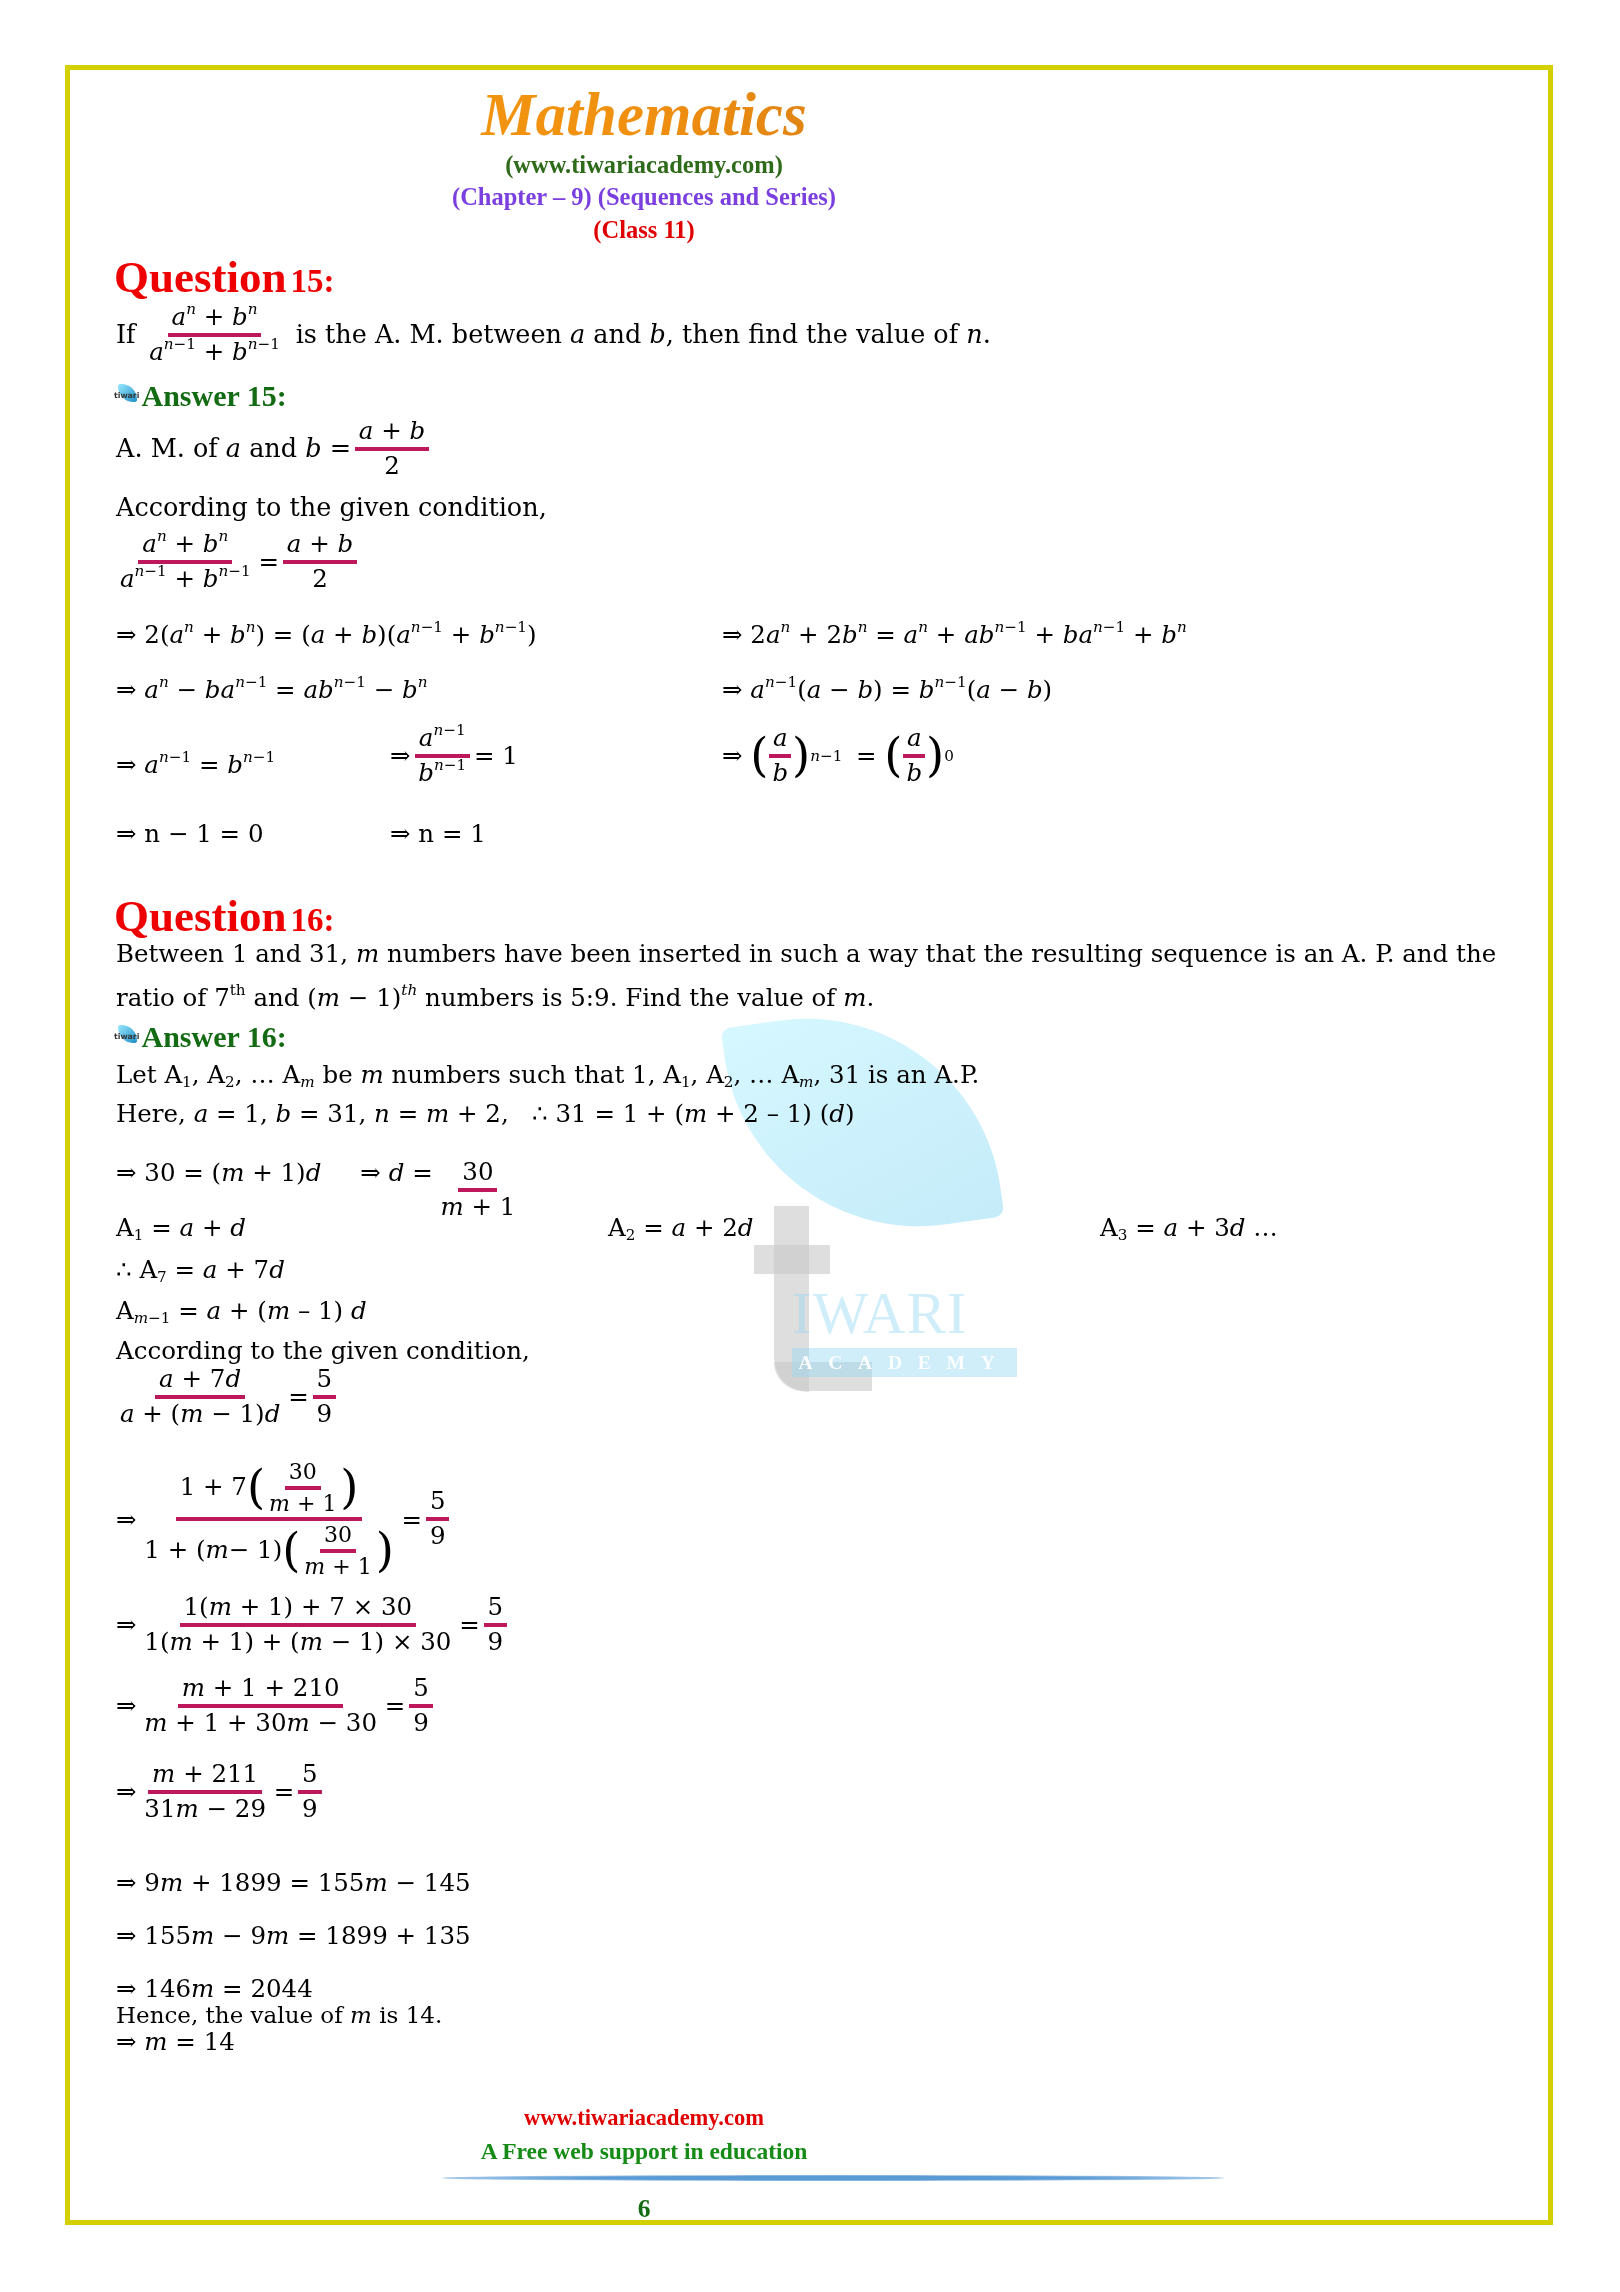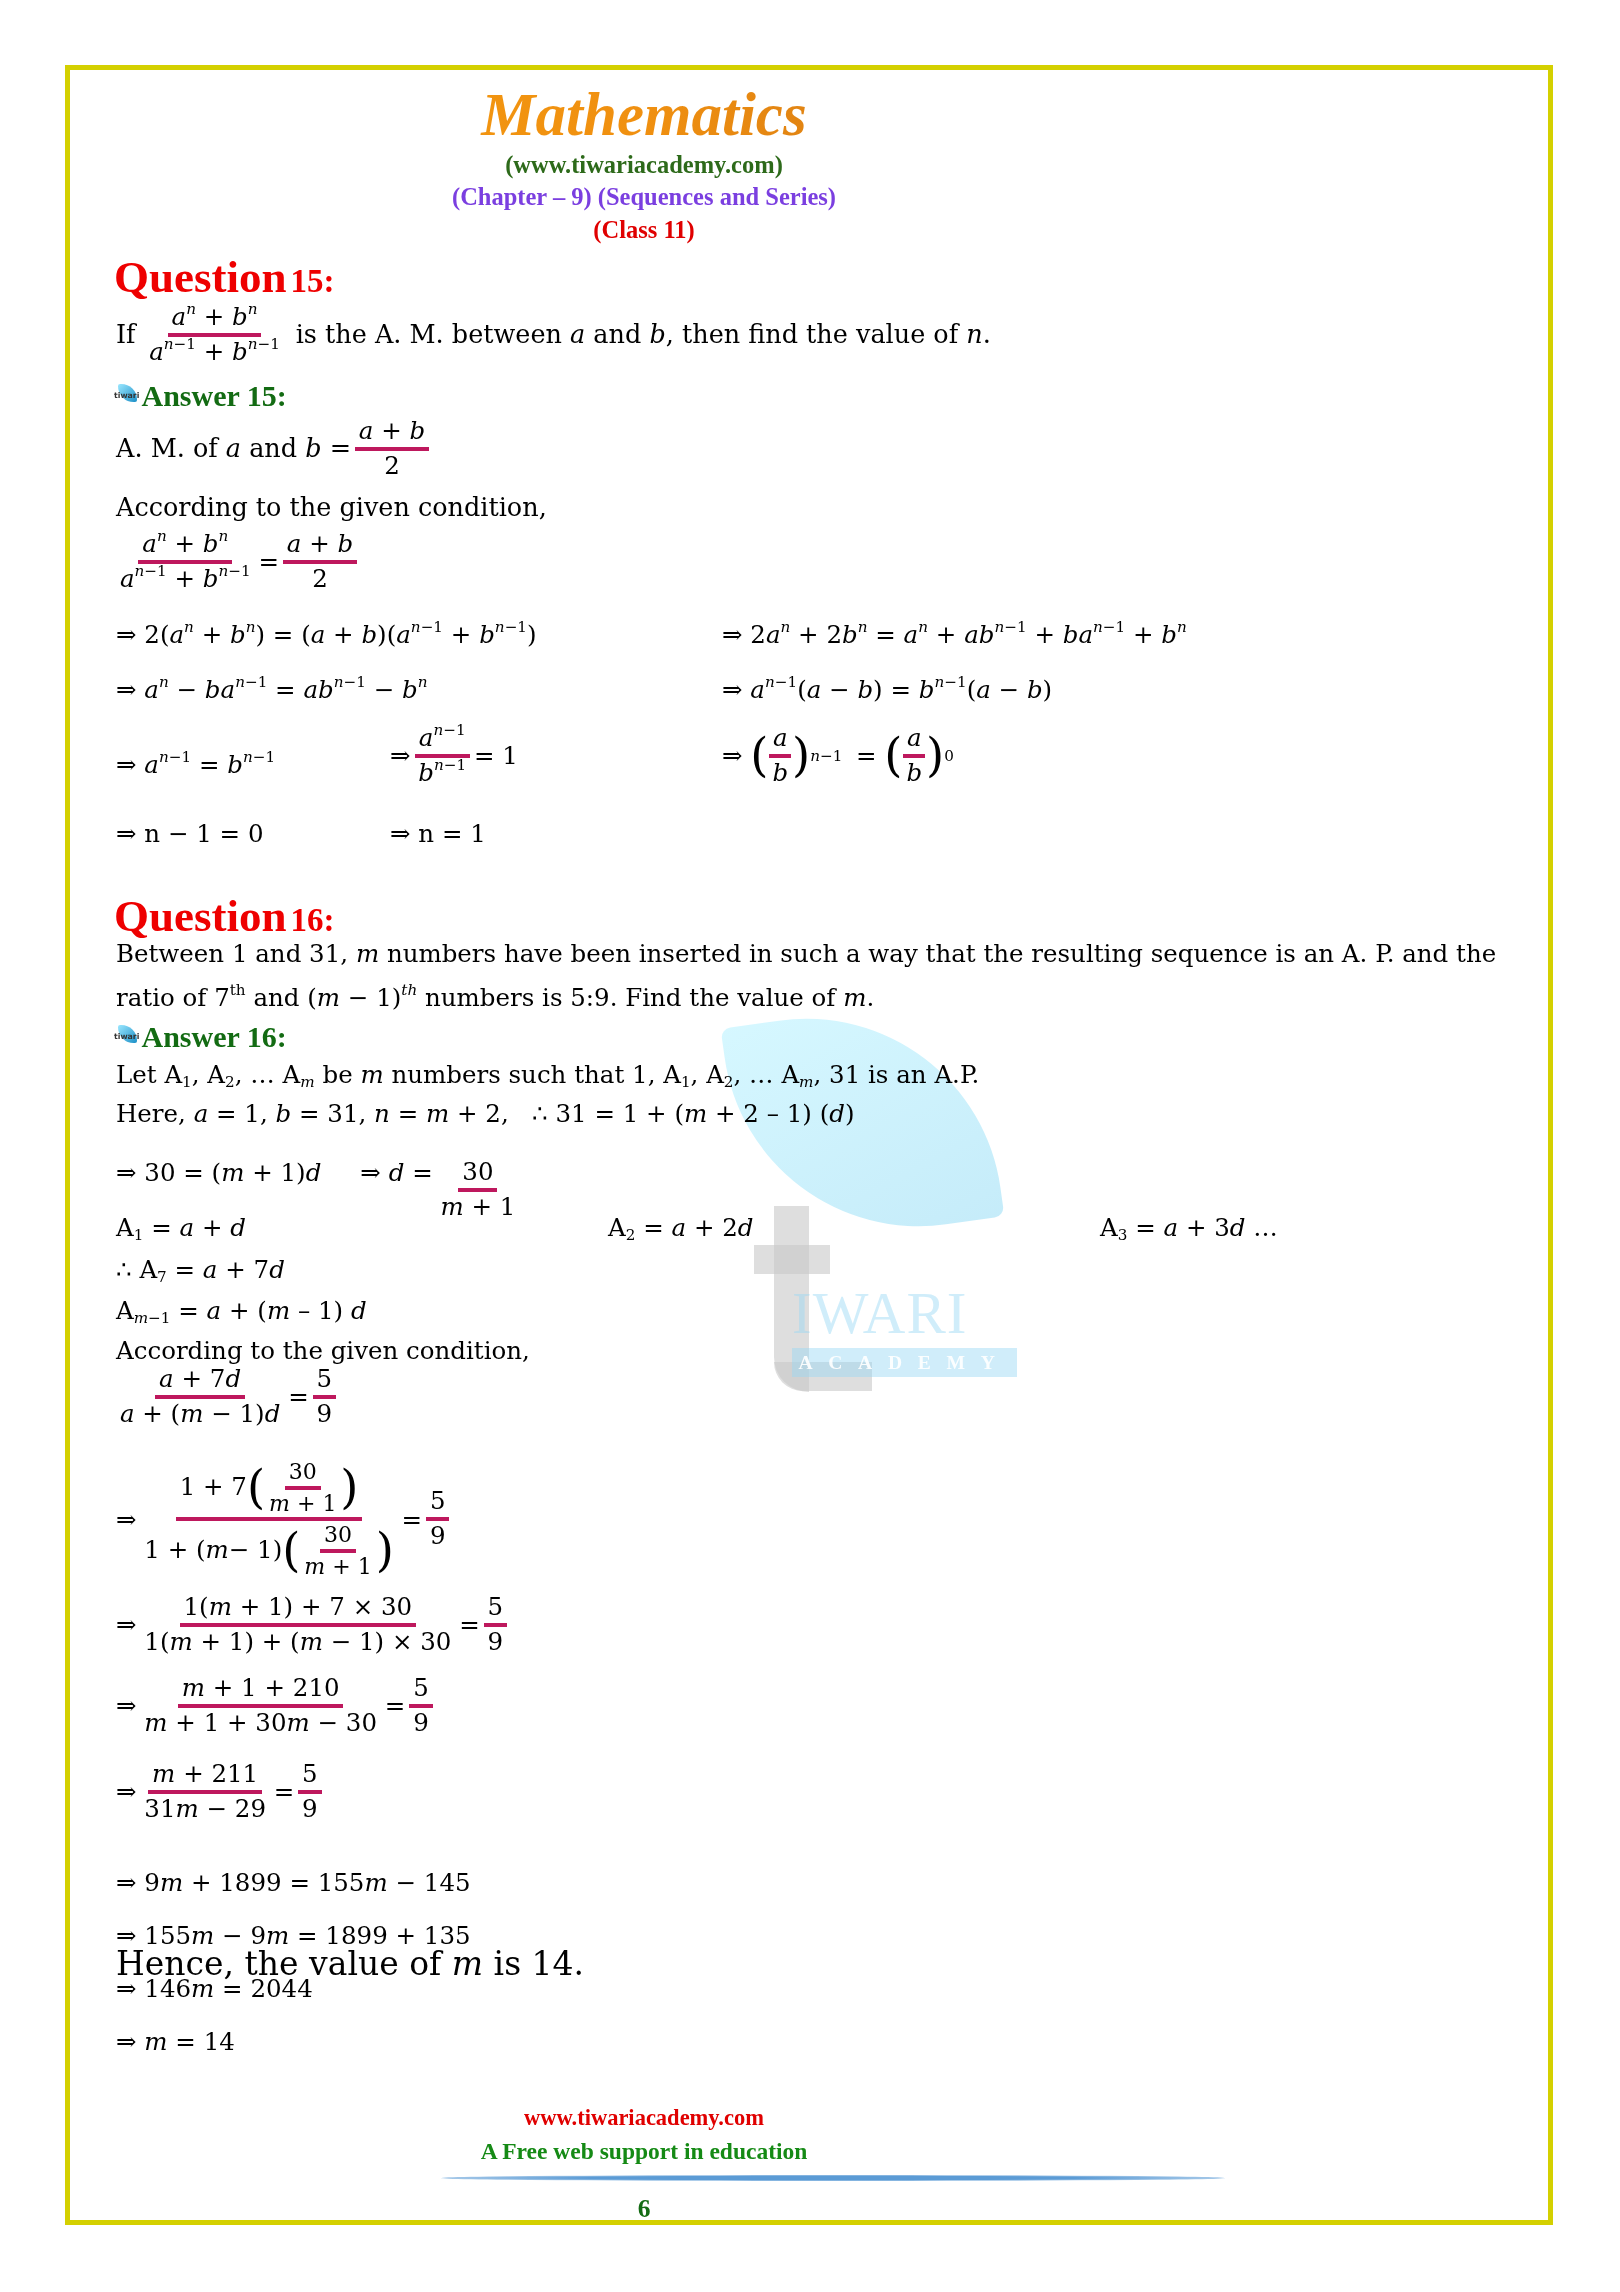--- a/index.html
+++ b/index.html
@@ -261,19 +261,19 @@
   <span class="frac">
       <span class="num">5</span>
       <span class="den">9</span>
     </span>
 </div>
 
 <div class="abs t m" style="top:1867px">⇒ 9<i>m</i> + 1899 = 155<i>m</i> − 145</div>
 <div class="abs t m" style="top:1920px">⇒ 155<i>m</i> − 9<i>m</i> = 1899 + 135</div>
 <div class="abs t m" style="top:1973px">⇒ 146<i>m</i> = 2044</div>
 <div class="abs t m" style="top:2026px">⇒ <i>m</i> = 14</div>
-<div class="abs t" style="top:1948px; font-size:33px">Hence, the value of <i>m</i> is 14.</div>
+<div class="abs t" style="top:2000px; font-size:23px">Hence, the value of <i>m</i> is 14.</div>
 
 <div class="abs center f-url">www.tiwariacademy.com</div>
 <div class="abs center f-tag">A Free web support in education</div>
 <div class="f-line"></div>
 <div class="abs center f-page">6</div>
 
 
 </body></html>

